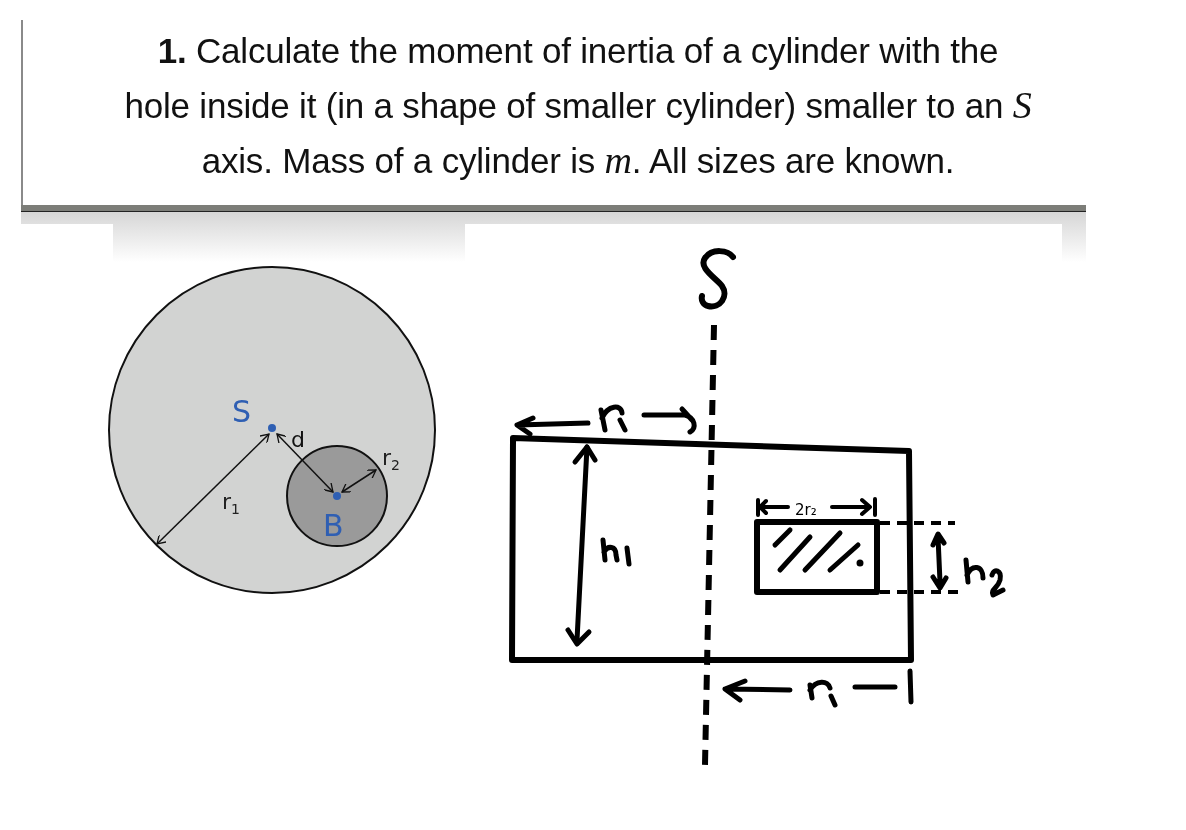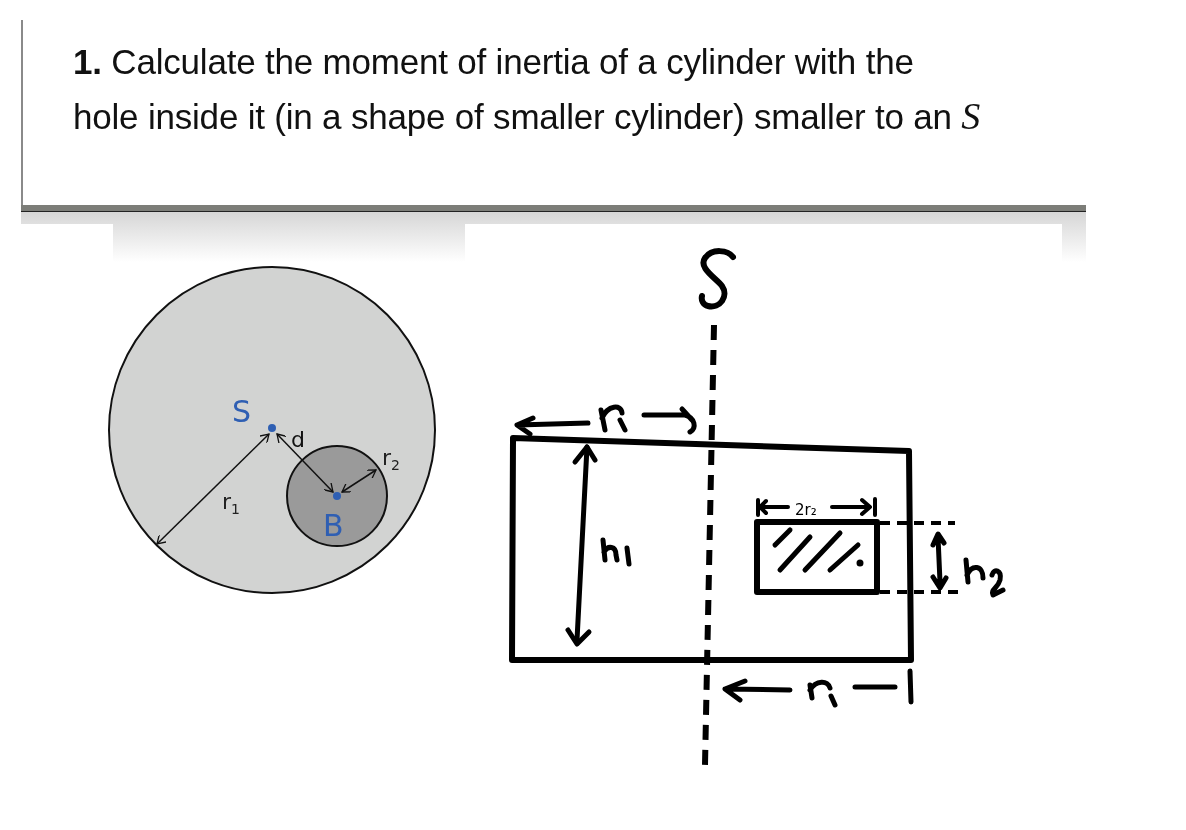--- a/index.html
+++ b/index.html
@@ -1,33 +1,34 @@
 <!DOCTYPE html>
 <html><head>
 <meta charset="utf-8">
 <style>
   html, body { margin:0; padding:0; background:#ffffff; }
   body { width:1186px; height:830px; position:relative; overflow:hidden; font-family:"Liberation Sans", sans-serif; }
   .question-box { position:absolute; left:21px; top:20px; width:1065px; height:186px; border-left:2px solid #8a8a8a; background:#fff; }
-  .question-text { position:absolute; left:50px; top:14px; width:1010px; font-family:"Liberation Sans", sans-serif; font-size:35px; line-height:55px; color:#111; letter-spacing:-0.2px; }
+  .question-text { position:absolute; left:50px; top:3px; width:1010px; font-family:"Liberation Sans", sans-serif; font-size:35px; line-height:55px; color:#111; letter-spacing:-0.2px;text-align:center; }
   .question-text .num { font-weight:bold; }
   .question-text .math { font-family:"Liberation Serif", serif; font-style:italic; font-size:38px; }
   .rule-bar { position:absolute; left:21px; top:205px; width:1065px; height:6px; background:#7c7d78; border-bottom:1px solid #222; }
   .shadow { position:absolute; left:21px; top:212px; width:1065px; height:50px; background:linear-gradient(#d6d6d6, #ffffff); }
   .shadow-gap-left { position:absolute; left:21px; top:224px; width:92px; height:40px; background:#fff; }
   .shadow-gap-right { position:absolute; left:465px; top:224px; width:597px; height:40px; background:#fff; }
   svg { position:absolute; left:0; top:0; }
 </style>
 </head>
 <body>
 
 <div class="question-box">
   <div class="question-text">
     <div><span class="num">1.</span><span> Calculate the moment of inertia of a cylinder with the</span></div>
     <div><span>hole inside it (in a shape of smaller cylinder) smaller to an </span><span class="math">S</span></div>
+    <div><span>axis. Mass of a cylinder is </span><span class="math">m</span><span>. All sizes are known.</span></div>
   </div>
 </div>
 <div class="rule-bar"></div>
 <div class="shadow"></div>
 <div class="shadow-gap-left"></div>
 <div class="shadow-gap-right"></div>
 
 <svg width="1186" height="830">
   <defs>
     <marker id="ah" markerWidth="10" markerHeight="10" refX="8" refY="5" orient="auto-start-reverse" markerUnits="userSpaceOnUse">

